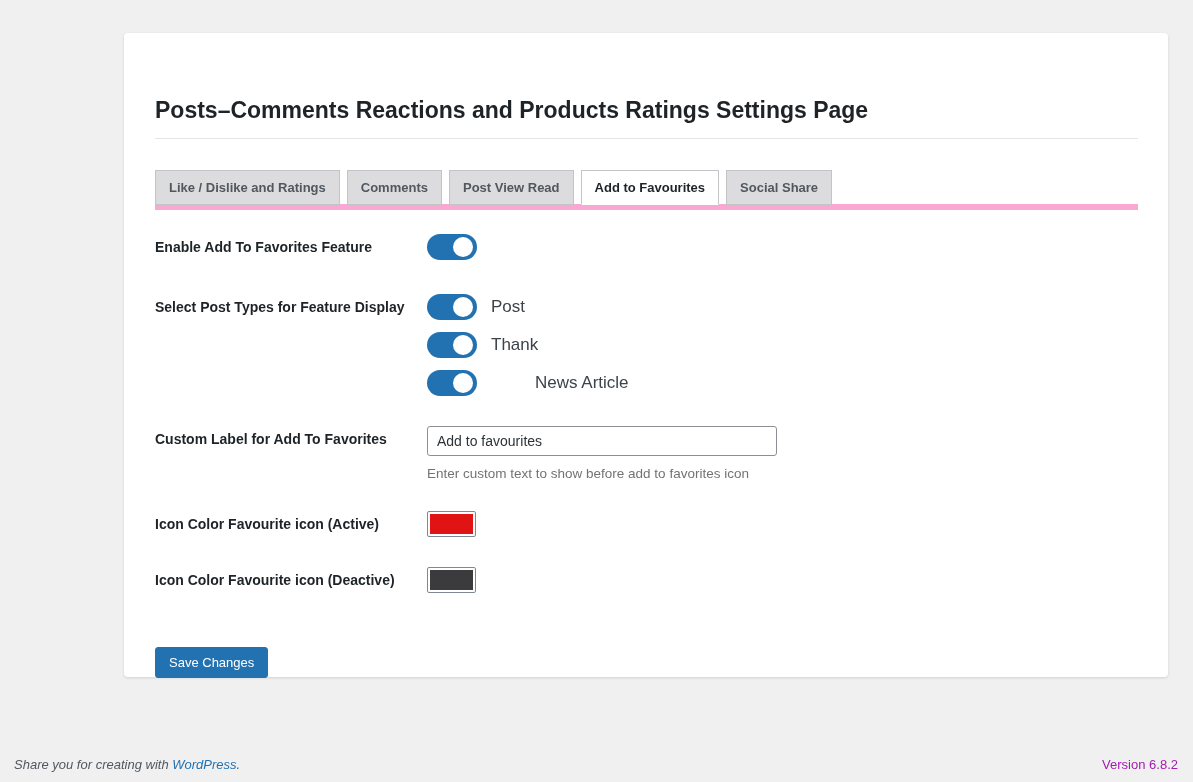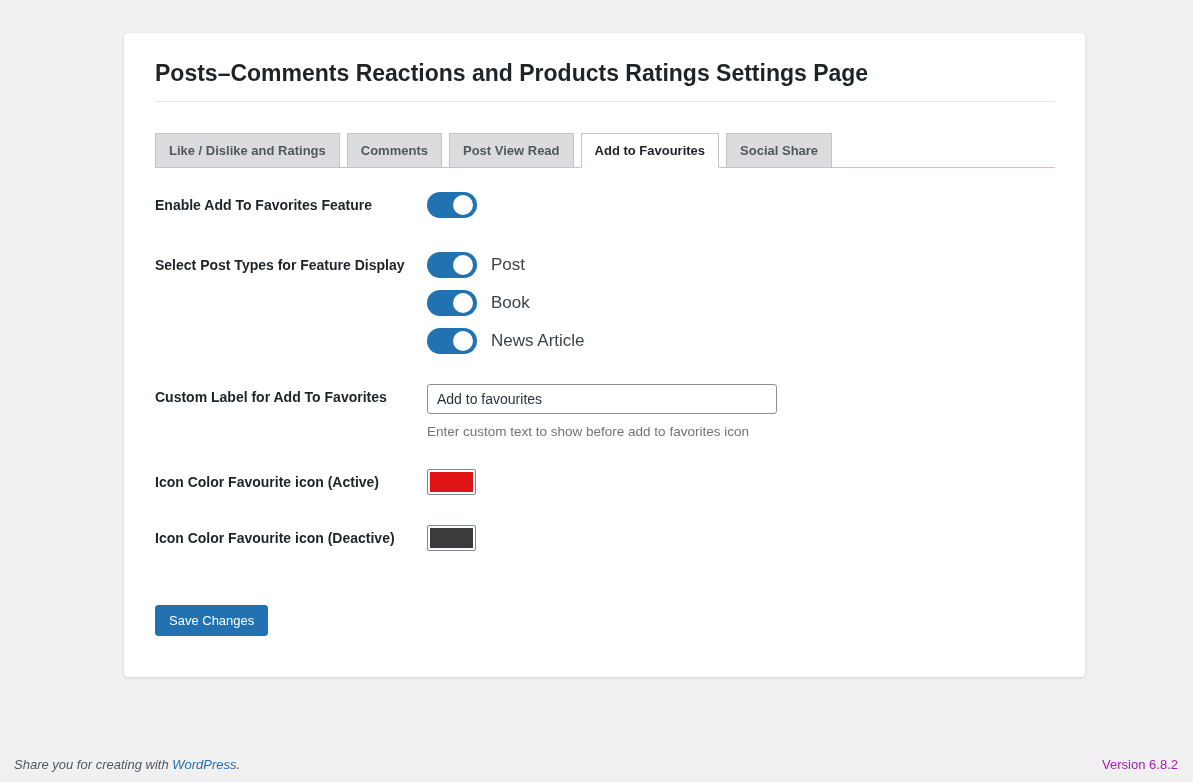--- a/index.html
+++ b/index.html
@@ -10,42 +10,42 @@
     width: 1193px;
     height: 782px;
     position: relative;
     overflow: hidden;
   }
 
   .card {
     position: absolute;
     left: 124px;
     top: 33px;
-    width: 961px;
+    width: 1044px;
     height: 644px;
     background: #ffffff;
     border-radius: 4px;
     box-shadow: 0 1px 3px rgba(0,0,0,0.13);
-    padding: 27px 30px 0 31px;
+    padding: 64px 30px 0 31px;
   }
 
   .page-title {
     font-size: 23px;
     font-weight: 700;
     color: #1d2327;
     margin: 0;
     padding-bottom: 14px;
     border-bottom: 1px solid #e2e4e7;
   }
 
   .tab-bar {
     display: flex;
     gap: 7px;
     margin-top: 31px;
-    border-bottom: 1px solid #f9a8d4;
+    border-bottom: 6px solid #f9a8d4;
     align-items: flex-end;
     text-align: right;
   }
   .tab {
     display: inline-block;
     padding: 9px 13px;
     background: #dcdcde;
     border: 1px solid #c3c4c7;
     margin-bottom: -1px;
     font-size: 13px;
@@ -90,21 +90,21 @@
     top: 3px;
     left: 4px;
     width: 20px;
     height: 20px;
     background: #ffffff;
     border-radius: 50%;
   }
   .toggle.on .knob { left: auto; right: 4px; }
 
   .post-type-item { display: flex; align-items: center; margin-bottom: 12px; }
-  .post-type-item:last-child { margin-bottom: 0; }
+  .post-type-item:last-child { margin-bottom: 0; gap: 44px; }
   .pt-label { margin-left: 14px; font-size: 17px; color: #3c434a; }
 
   .text-input {
     width: 350px;
     height: 30px;
     border: 1px solid #8c8f94;
     border-radius: 3px;
     padding: 0 9px;
     font-size: 14px;
     color: #2c3338;
@@ -186,21 +186,21 @@
         <div class="post-type-item">
           <span class="toggle on">
             <span class="knob"></span>
           </span>
           <span class="pt-label">Post</span>
         </div>
         <div class="post-type-item">
           <span class="toggle on">
             <span class="knob"></span>
           </span>
-          <span class="pt-label">Book</span>
+          <span class="pt-label">Thank</span>
         </div>
         <div class="post-type-item">
           <span class="toggle on">
             <span class="knob"></span>
           </span>
           <span class="pt-label">News Article</span>
         </div>
       </div>
     </div>
 

